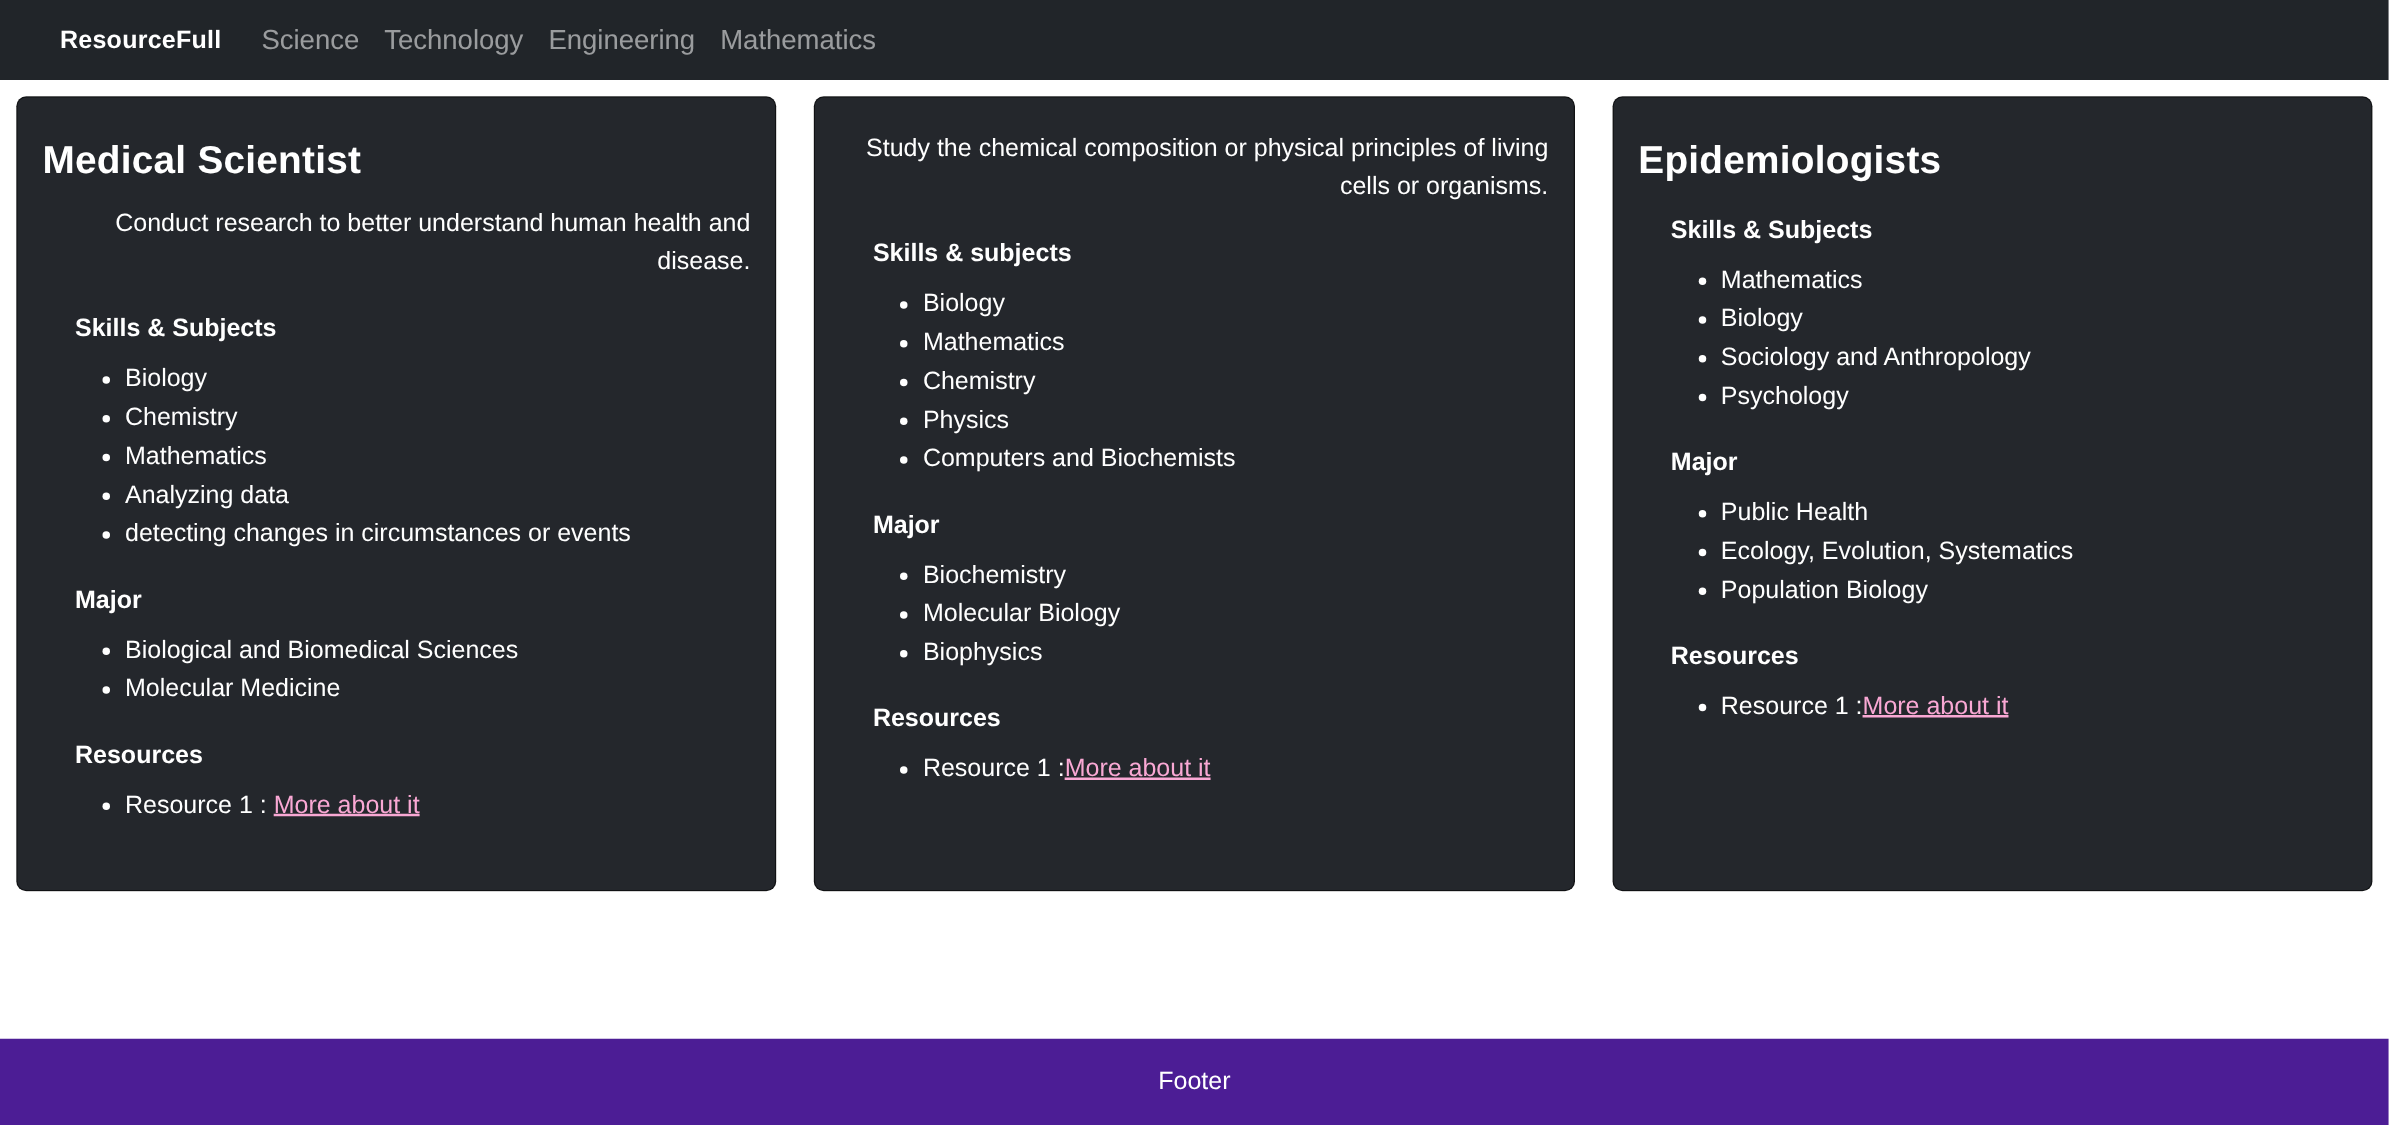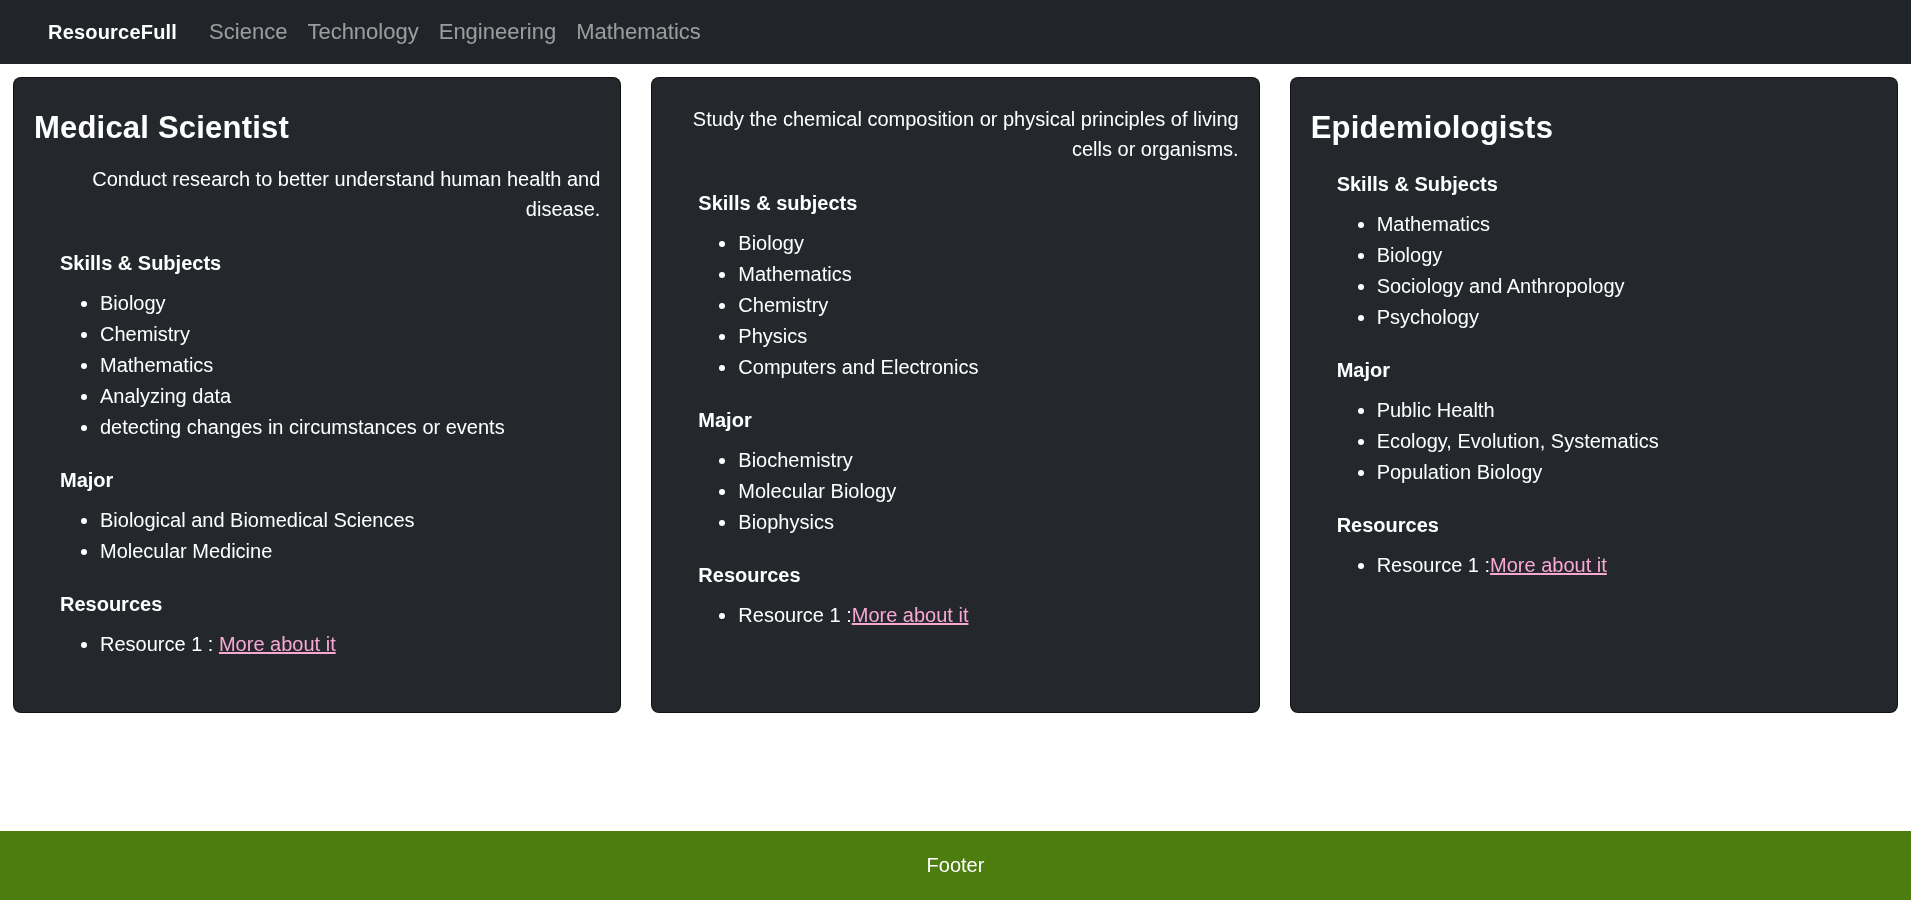--- a/index.html
+++ b/index.html
@@ -83,21 +83,21 @@
   }
   .resource-link {
     color: #f9a8d4;
     text-decoration: underline;
   }
 
   
   .footer {
     margin-top: auto;
     height: 69px;
-    background: #4d7c0f;
+    background: #4c1d95;
     display: flex;
     align-items: center;
     justify-content: center;
     flex: 0 0 auto;
   }
   .footer-text { color: #ffffff; font-size: 20px; }
 </style>
 </head>
 <body>
 
@@ -137,21 +137,21 @@
 
   <section class="career-card">
     <p class="card-desc">Study the chemical composition or physical principles of living cells or organisms.</p>
     <div class="card-sections">
       <h3 class="section-heading">Skills &amp; subjects</h3>
       <ul class="bullet-list">
           <li>Biology</li>
           <li>Mathematics</li>
           <li>Chemistry</li>
           <li>Physics</li>
-          <li>Computers and Electronics</li>
+          <li>Computers and Biochemists</li>
         </ul>
       <h3 class="section-heading">Major</h3>
       <ul class="bullet-list">
           <li>Biochemistry</li>
           <li>Molecular Biology</li>
           <li>Biophysics</li>
         </ul>
       <h3 class="section-heading">Resources</h3>
       <ul class="bullet-list">
         <li><span>Resource 1 :</span><a href="#" class="resource-link">More about it</a></li>

